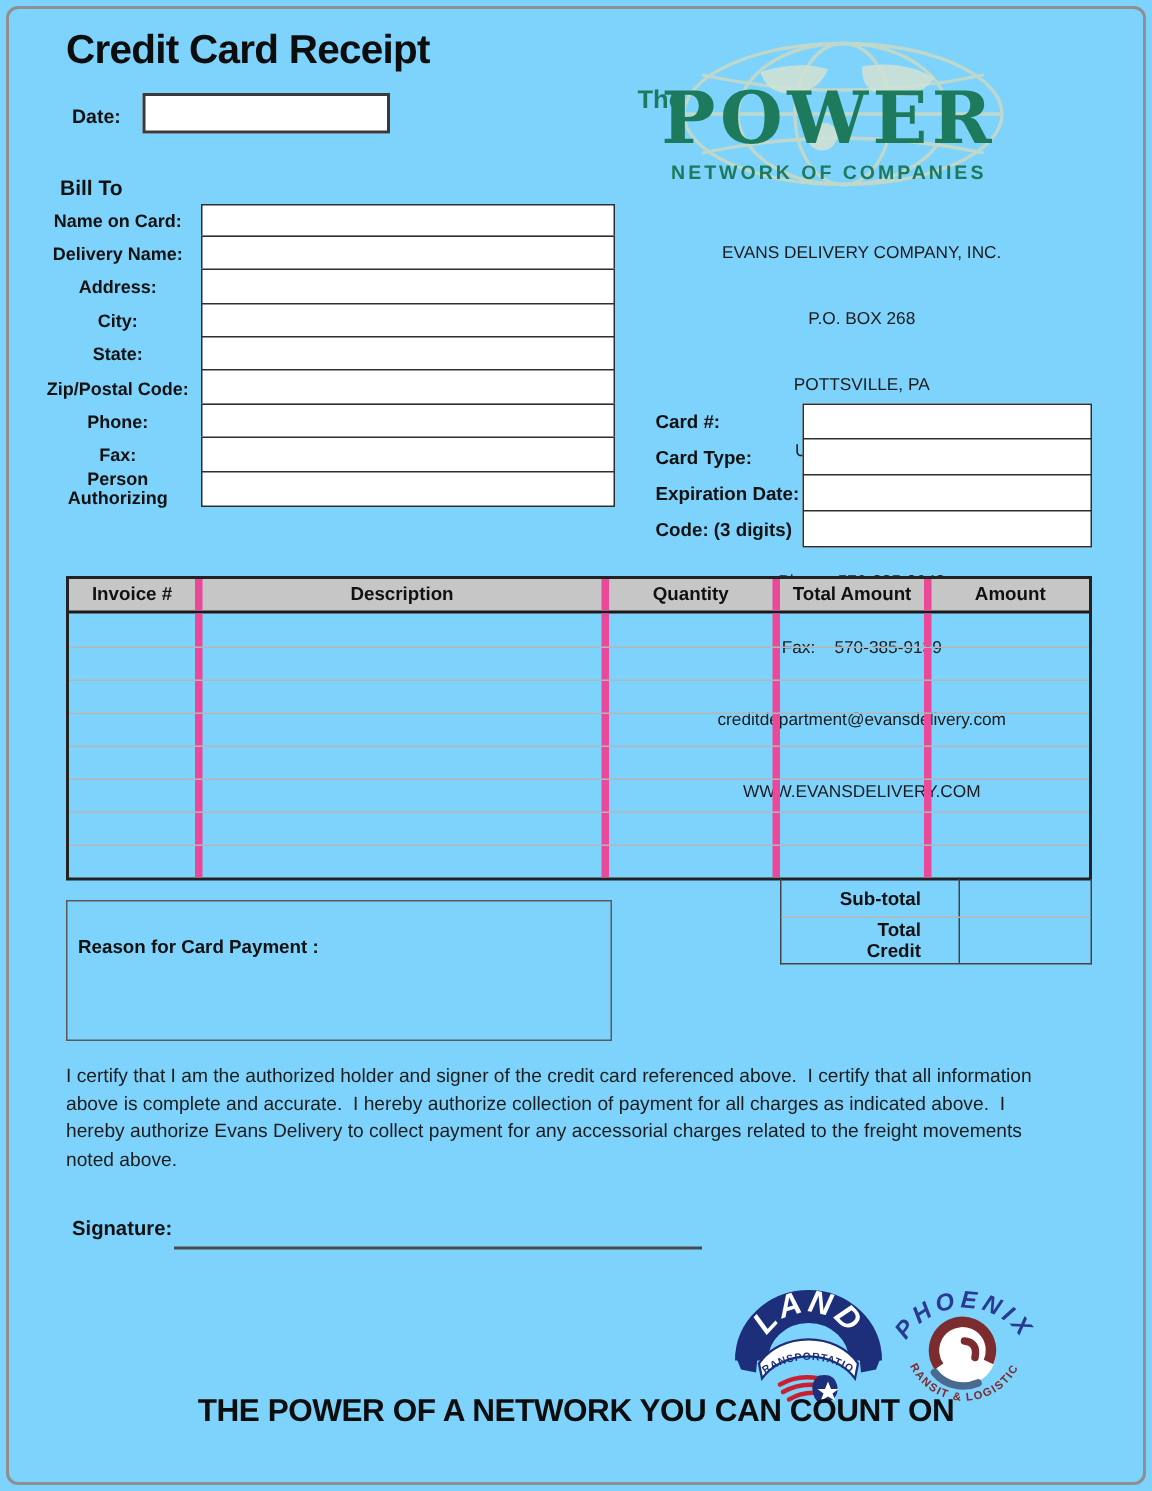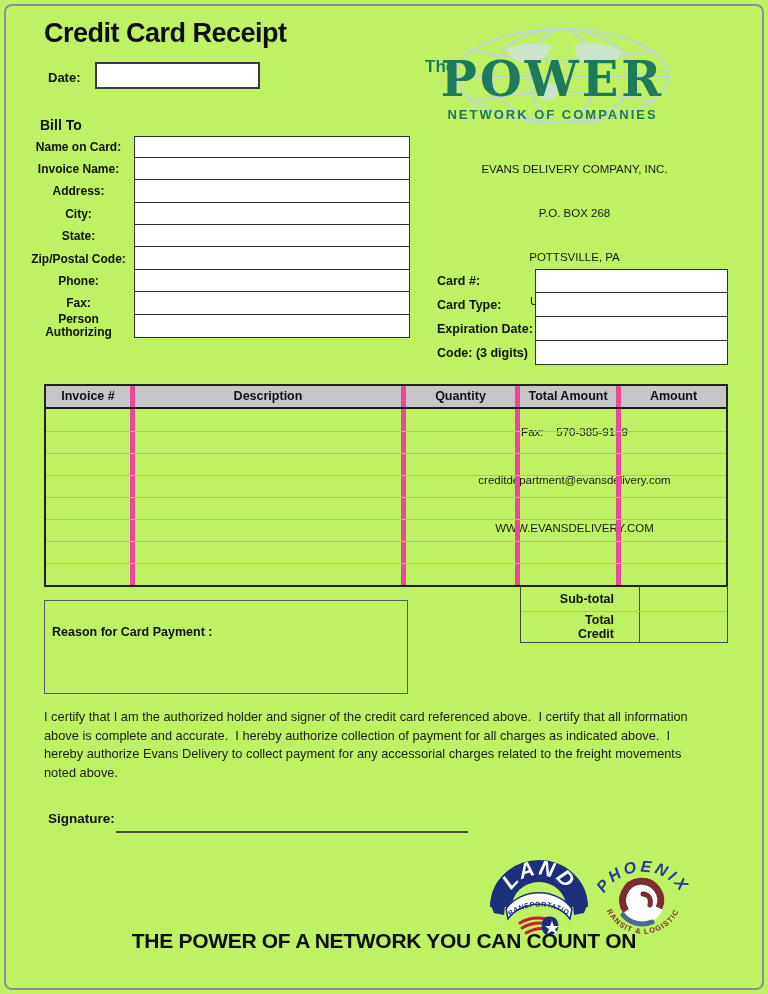--- a/index.html
+++ b/index.html
@@ -1,19 +1,19 @@
 <!DOCTYPE html>
 <html><head>
 <meta charset="utf-8">
 <style>
   * { box-sizing: border-box; margin: 0; padding: 0; }
   html,body { background:#ececec; }
   body { font-family:"Liberation Sans", sans-serif; color:#111; }
   .page {
-    position:relative; width:768px; height:994px; background:#bef264;
+    position:relative; width:768px; height:994px; background:#7dd3fc;
     margin:0 auto; overflow:hidden;
   }
   .page-border {
     position:absolute; inset:4px; border:2px solid #8f8f8f; border-radius:8px;
     pointer-events:none;
   }
   .abs { position:absolute; }
 
   
   .title { left:44px; top:18px; font-size:27px; font-weight:800; letter-spacing:-0.5px; color:#0d0d0d; }
@@ -127,21 +127,21 @@
     <div>Phone: 570-385-9048</div>
     <div>Fax:    570-385-9139</div>
     <div class="gap1">creditdepartment@evansdelivery.com</div>
     <div class="gap2">WWW.EVANSDELIVERY.COM</div>
   </div>
 
   <div class="abs billto-heading">Bill To</div>
   <div class="abs bt-grid">
     <span class="bt-label">Name on Card:</span>
     <div class="bt-box"></div>
-    <span class="bt-label">Invoice Name:</span>
+    <span class="bt-label">Delivery Name:</span>
     <div class="bt-box"></div>
     <span class="bt-label">Address:</span>
     <div class="bt-box"></div>
     <span class="bt-label">City:</span>
     <div class="bt-box"></div>
     <span class="bt-label">State:</span>
     <div class="bt-box"></div>
     <span class="bt-label">Zip/Postal Code:</span>
     <div class="bt-box"></div>
     <span class="bt-label">Phone:</span>

